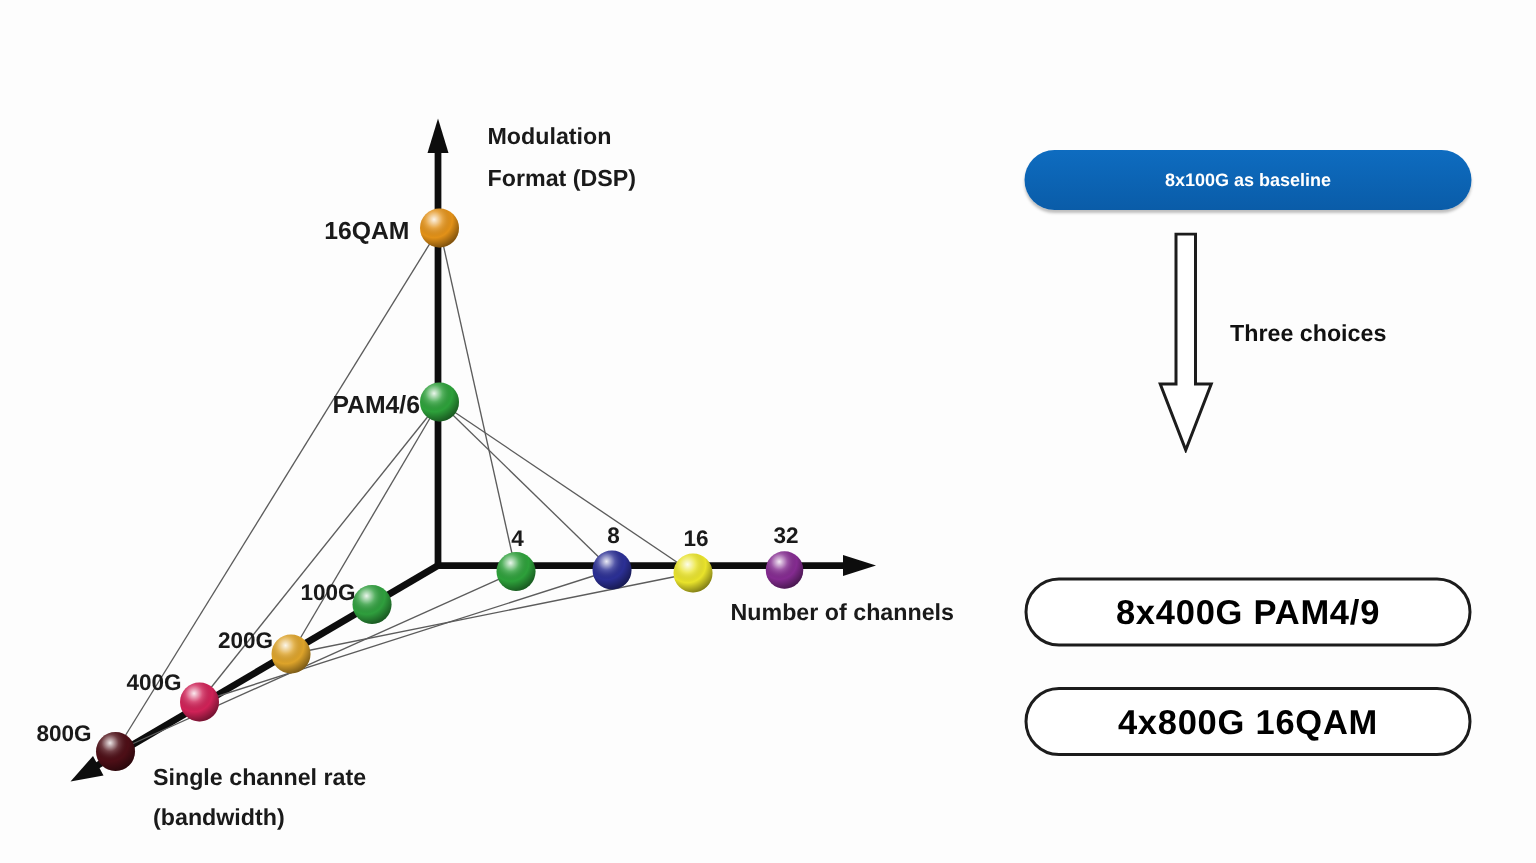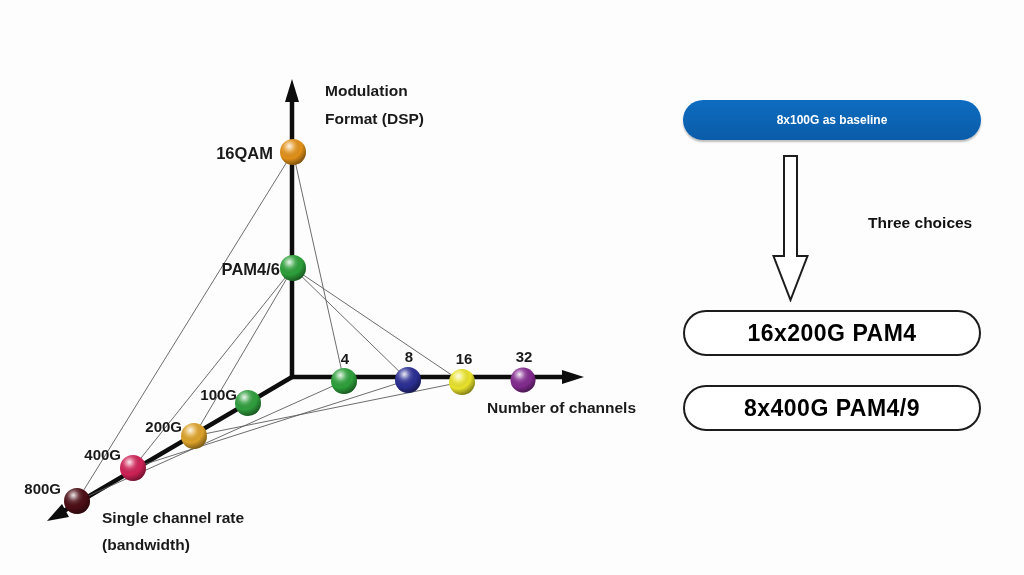--- a/index.html
+++ b/index.html
@@ -23,21 +23,21 @@
   .baseline-pill {
     position: absolute; left: 683px; top: 100px; width: 298px; height: 40px;
     background: linear-gradient(#0e6cc0, #0a5ca8);
     border-radius: 24px;
     box-shadow: 0 2px 2px rgba(0,0,0,0.25);
     display: flex; align-items: center; justify-content: center;
     color: #ffffff; font-weight: bold; font-size: 12px;
   }
   .down-arrow-svg { position: absolute; left: 770px; top: 155px; }
   .three-choices {
-    position: absolute; left: 868px; top: 214px;
+    position: absolute; left: 820px; top: 214px;
     font-weight: bold; font-size: 15.5px; color: #111;
   }
   .choice-pill {
     position: absolute; left: 683px; width: 298px; height: 46px;
     background: #ffffff;
     border: 2.5px solid #1c1c1c;
     border-radius: 24px;
     display: flex; align-items: center; justify-content: center;
     color: #000; font-weight: bold; font-size: 23px;
     letter-spacing: 0.5px;
@@ -150,20 +150,20 @@
   <div class="baseline-pill">
     <span>8x100G as baseline</span>
   </div>
 
   <svg class="down-arrow-svg" width="44" height="147" viewBox="0 0 44 147">
     <polygon points="14,1 27,1 27,101 37.5,101 20.5,145 3.5,101 14,101" fill="#ffffff" stroke="#1c1c1c" stroke-width="2"></polygon>
   </svg>
 
   <div class="three-choices">Three choices</div>
 
-  <div class="choice-pill choice-1">
-    <span>16x200G PAM4</span>
-  </div>
   <div class="choice-pill choice-2">
     <span>8x400G PAM4/9</span>
+  </div>
+  <div class="choice-pill choice-3">
+    <span>4x800G 16QAM</span>
   </div>
 
 </div>
 
 </body></html>

